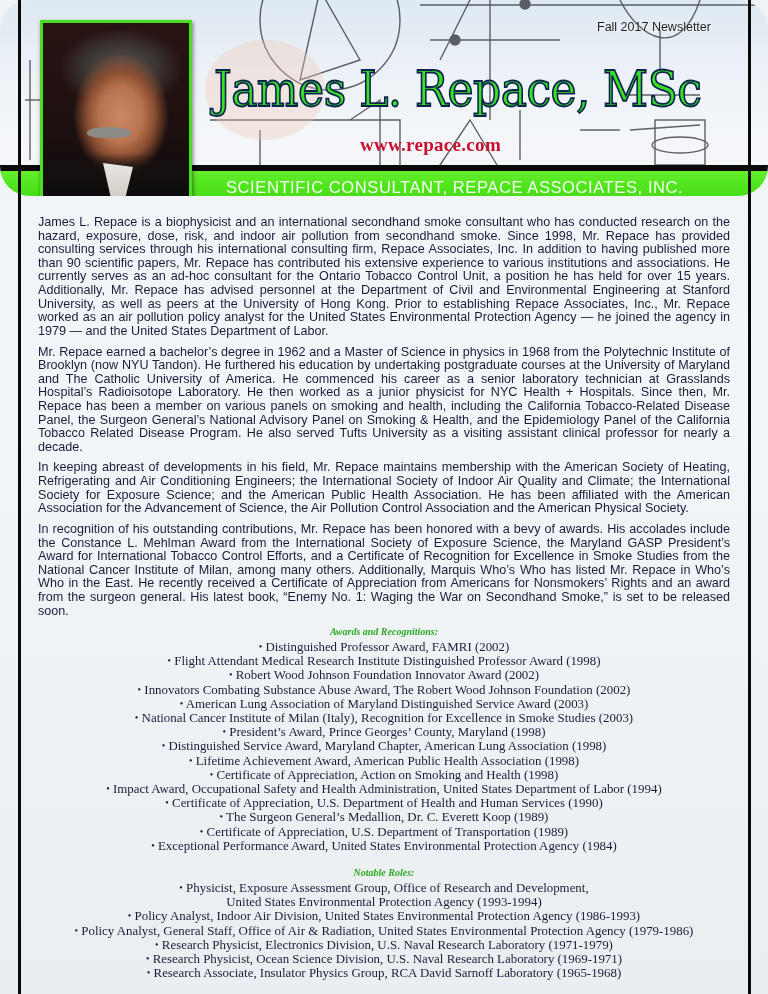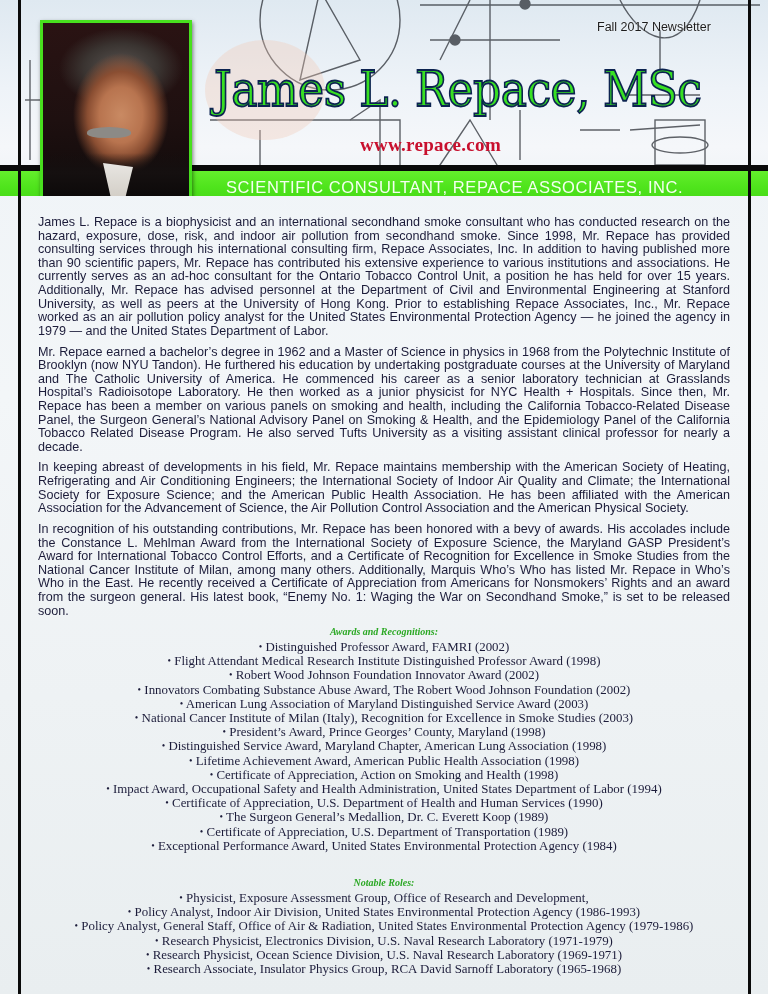--- a/index.html
+++ b/index.html
@@ -13,20 +13,21 @@
       position: absolute; top: 0; bottom: 0; width: 3px; background: #0a0a0a;
     }
     .vline.left { left: 18px; }
     .vline.right { left: 748px; }
 
     
     .header {
       position: absolute; left: 0; top: 0; width: 768px; height: 196px;
       background: linear-gradient(180deg, #dfe9f1 0%, #eef3f8 45%, #f5f7fa 75%, #eef2f5 100%);
       overflow: hidden;
+      border-radius: 30px;
     }
     .header-sketch { position: absolute; inset: 0; }
     .newsletter-label {
       position: absolute; left: 597px; top: 20px;
       font-size: 12.5px; color: #1d1d1d;
       text-shadow: 0 0 2px #fff;
     }
     .main-title {
       position: absolute; left: 214px; top: 60px; width: 520px;
       font-family: "DejaVu Serif", "Liberation Serif", serif;
@@ -103,21 +104,21 @@
     }
     .section-heading {
       font-family: "Liberation Serif", serif;
       font-style: italic; font-weight: bold;
       color: #2ba824; font-size: 10px; line-height: 16px;
     }
     .list-item {
       font-size: 12.9px; line-height: 14.2px;
     }
     .list-item .bullet { font-size: 10px; vertical-align: 1px; }
-    .roles { margin-top: 22px; }
+    .roles { margin-top: 12px; }
   </style>
 </head>
 <body>
 
 <div class="header">
   <svg class="header-sketch" width="768" height="206" viewBox="0 0 768 206">
     <g stroke="#2b2f36" stroke-width="1.4" fill="none" opacity="0.75">
       <circle cx="330" cy="20" r="70"></circle>
       <path d="M320 -10 L300 80 L360 60 Z" fill="none"></path>
       <path d="M420 5 L760 5"></path>
@@ -185,19 +186,20 @@
     <div class="list-item"><span class="bullet">•</span> <span>Impact Award, Occupational Safety and Health Administration, United States Department of Labor (1994)</span></div>
     <div class="list-item"><span class="bullet">•</span> <span>Certificate of Appreciation, U.S. Department of Health and Human Services (1990)</span></div>
     <div class="list-item"><span class="bullet">•</span> <span>The Surgeon General’s Medallion, Dr. C. Everett Koop (1989)</span></div>
     <div class="list-item"><span class="bullet">•</span> <span>Certificate of Appreciation, U.S. Department of Transportation (1989)</span></div>
     <div class="list-item"><span class="bullet">•</span> <span>Exceptional Performance Award, United States Environmental Protection Agency (1984)</span></div>
   </div>
 
   <div class="roles">
     <div class="section-heading">Notable Roles:</div>
     <div class="list-item"><span class="bullet">•</span> <span>Physicist, Exposure Assessment Group, Office of Research and Development,</span></div>
+    <div class="list-item">United States Environmental Protection Agency (1993-1994)</div>
     <div class="list-item"><span class="bullet">•</span> <span>Policy Analyst, Indoor Air Division, United States Environmental Protection Agency (1986-1993)</span></div>
     <div class="list-item"><span class="bullet">•</span> <span>Policy Analyst, General Staff, Office of Air &amp; Radiation, United States Environmental Protection Agency (1979-1986)</span></div>
     <div class="list-item"><span class="bullet">•</span> <span>Research Physicist, Electronics Division, U.S. Naval Research Laboratory (1971-1979)</span></div>
     <div class="list-item"><span class="bullet">•</span> <span>Research Physicist, Ocean Science Division, U.S. Naval Research Laboratory (1969-1971)</span></div>
     <div class="list-item"><span class="bullet">•</span> <span>Research Associate, Insulator Physics Group, RCA David Sarnoff Laboratory (1965-1968)</span></div>
   </div>
 </div>
 
 </body></html>

